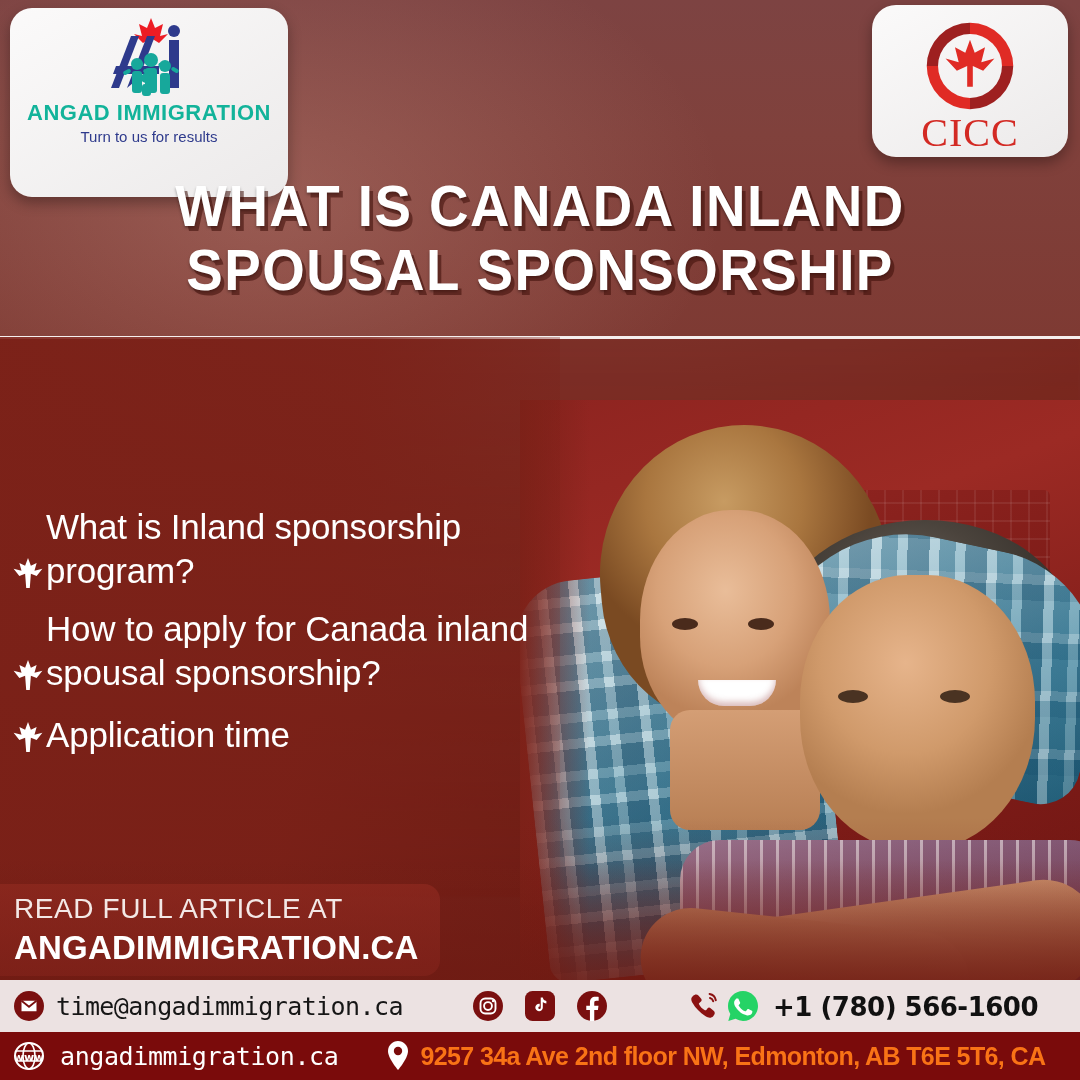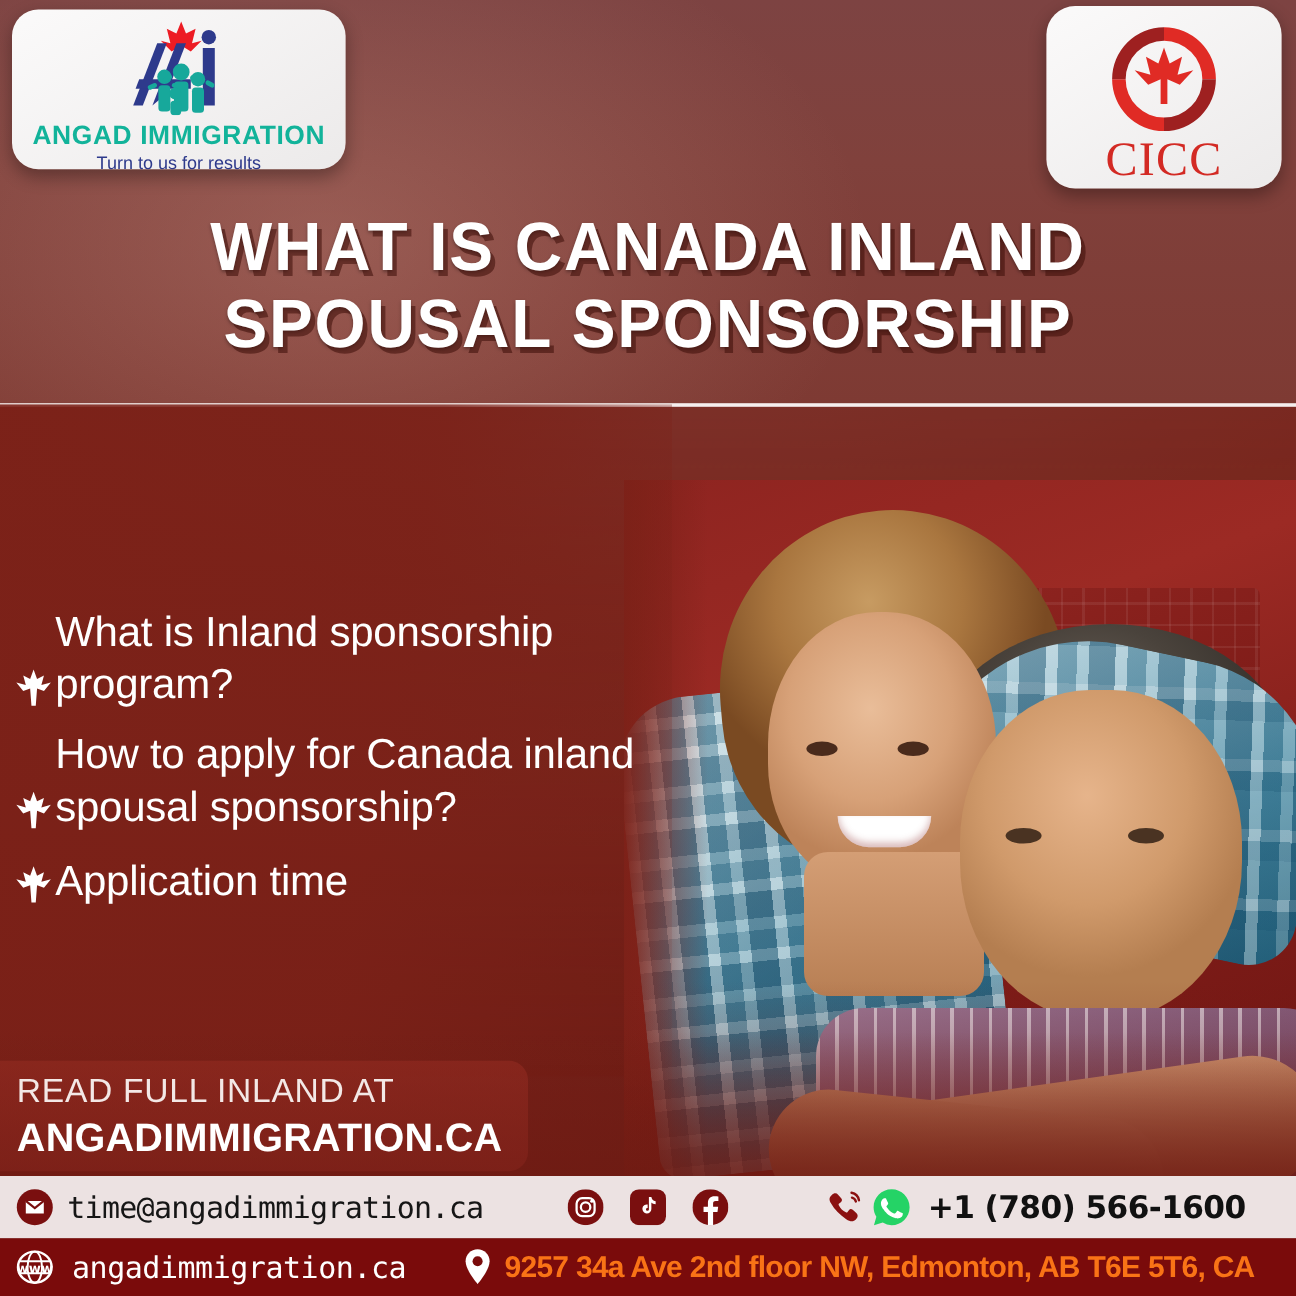--- a/index.html
+++ b/index.html
@@ -149,21 +149,21 @@
   .couple-fade-l{
     position:absolute;left:0;top:0;width:70px;height:100%;
     background:linear-gradient(90deg, rgba(124,33,24,.95), rgba(124,33,24,0));
   }
 
   
   .card{
     position:absolute;background:linear-gradient(150deg,#fbfafa,#eceaea);
     border-radius:22px;box-shadow:0 6px 14px rgba(0,0,0,.32);
   }
-  #logo-card{left:10px;top:8px;width:278px;height:133px;}
+  #logo-card{left:10px;top:8px;width:278px;height:189px;}
   #cicc-card{left:872px;top:5px;width:196px;height:152px;border-radius:24px;}
 
   .angad-mark{position:absolute;left:50%;top:8px;transform:translateX(-50%);width:120px;height:80px;}
   .angad-name{
     position:absolute;left:0;right:0;top:92px;text-align:center;
     color:#12b39a;font-weight:bold;font-size:22px;letter-spacing:.5px;
   }
   .angad-tag{
     position:absolute;left:0;right:0;top:120px;text-align:center;
     color:#2e3a8c;font-size:15px;
@@ -336,21 +336,21 @@
     <div class="bullet">
       <svg class="leaf" viewBox="0 0 100 100">
         <path d="M50 8 L58 30 L74 22 L68 44 L90 38 L74 58 L58 52 L55 92 L45 92 L42 52 L26 58 L10 38 L32 44 L26 22 L42 30 Z" fill="#ffffff"></path>
       </svg>
       <div class="bullet-text">Application time</div>
     </div>
 
   </div>
 
   <div id="cta-panel"></div>
-  <div id="cta-line1">READ FULL INLAND AT</div>
+  <div id="cta-line1">READ FULL ARTICLE AT</div>
   <div id="cta-line2">ANGADIMMIGRATION.CA</div>
 
   <div id="contact-bar">
 
     <div class="email-wrap">
       <div class="circle-ic">
         <svg width="18" height="18" viewBox="0 0 24 24">
             <path d="M2 5h20v14H2z" fill="#fff"></path>
             <path d="M2 5l10 8 10-8" fill="none" stroke="#7a0f0f" stroke-width="2.4"></path>
           </svg>

